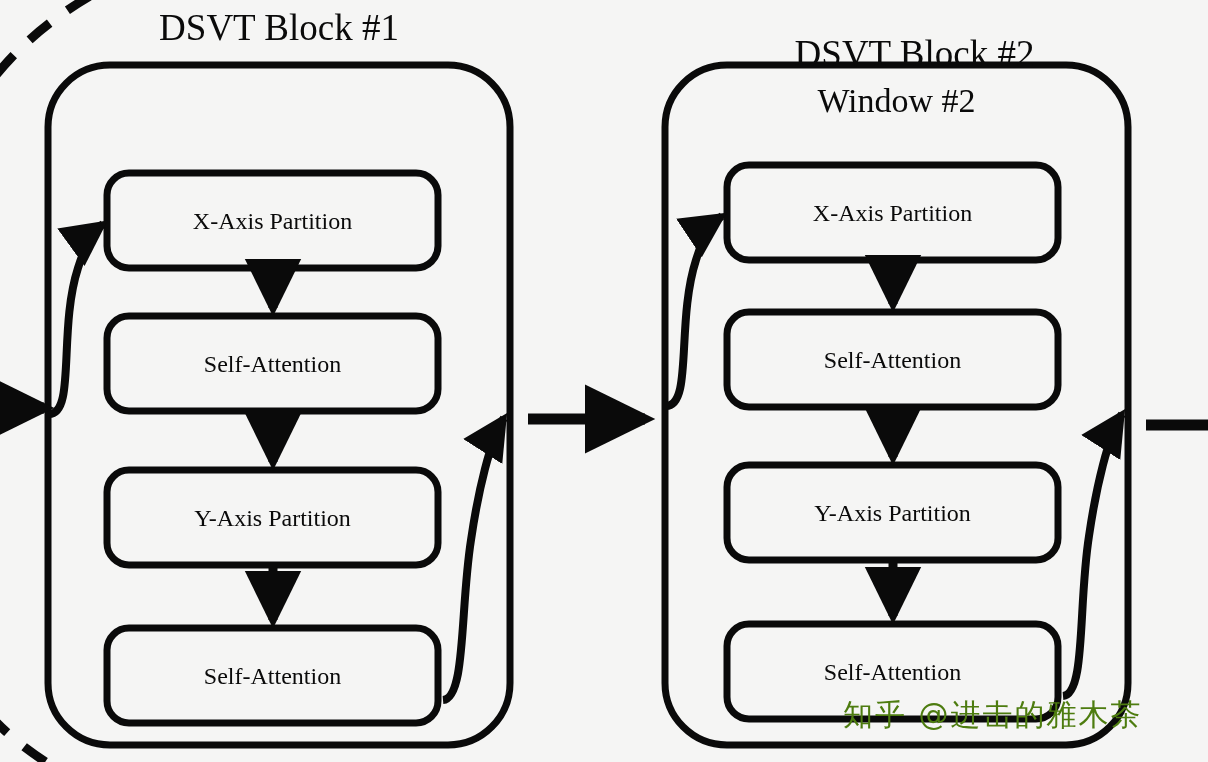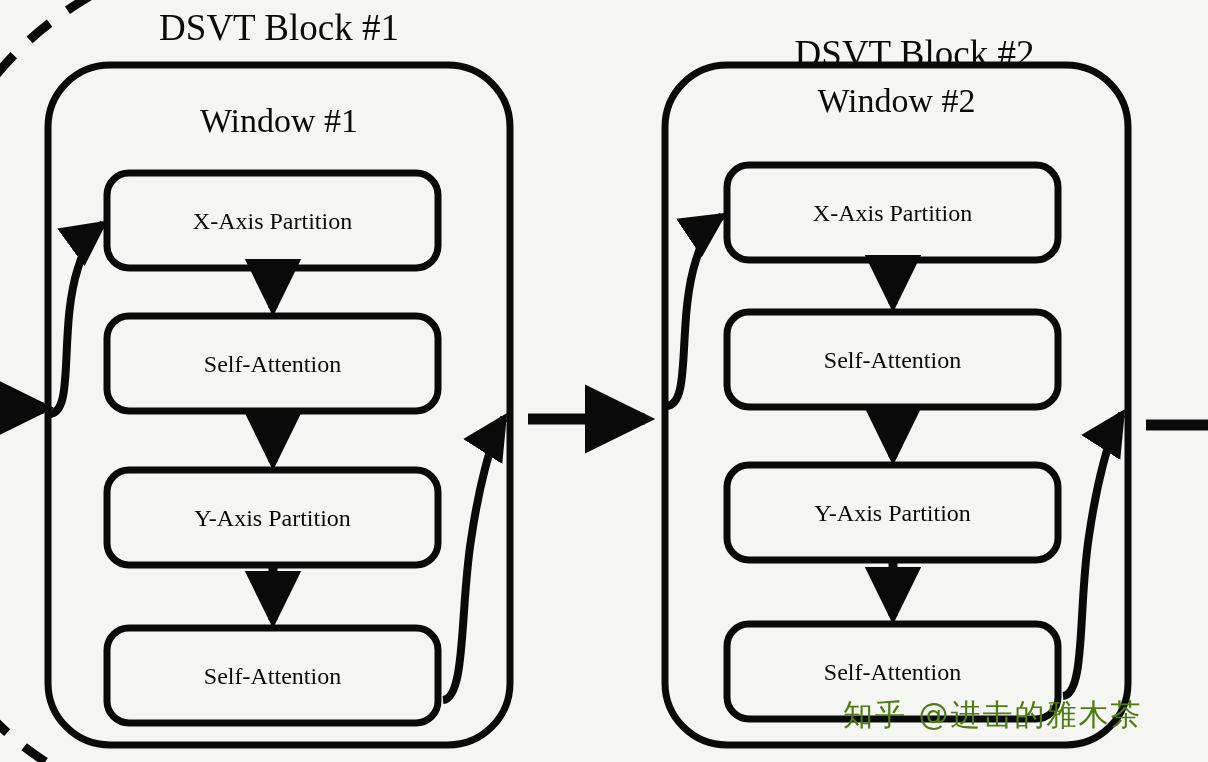--- a/index.html
+++ b/index.html
@@ -111,21 +111,20 @@
     <path d="M 1063 696 C 1086 694 1078 606 1089 536 C 1096 488 1108 436 1122 414" fill="none" stroke="#0a0a0a" stroke-width="8" marker-end="url(#ah2)"></path>
 
     <line x1="-8" y1="408" x2="44" y2="408" stroke="#0a0a0a" stroke-width="11" marker-end="url(#ah)"></line>
 
     <line x1="528" y1="419" x2="645" y2="419" stroke="#0a0a0a" stroke-width="11" marker-end="url(#ah)"></line>
 
     <line x1="1146" y1="425" x2="1215" y2="425" stroke="#0a0a0a" stroke-width="11"></line>
   </svg>
 
   <div class="blk-title" style="left:48px; top:9px; width:462px;">DSVT Block #1</div>
-  <div class="win-title" style="left:48px; top:104px; width:462px;">Window #1</div>
 
   <div class="node-label" style="left:107px; top:173px; width:331px; height:95px;">X-Axis Partition</div>
   <div class="node-label" style="left:107px; top:316px; width:331px; height:95px;">Self-Attention</div>
   <div class="node-label" style="left:107px; top:470px; width:331px; height:95px;">Y-Axis Partition</div>
   <div class="node-label" style="left:107px; top:628px; width:331px; height:95px;">Self-Attention</div>
 
   <div class="blk-title" style="left:683px; top:9px; width:463px;margin-top:26px;">DSVT Block #2</div>
   <div class="win-title" style="left:665px; top:84px; width:463px;">Window #2</div>
 
   <div class="node-label" style="left:727px; top:165px; width:331px; height:95px;">X-Axis Partition</div>

